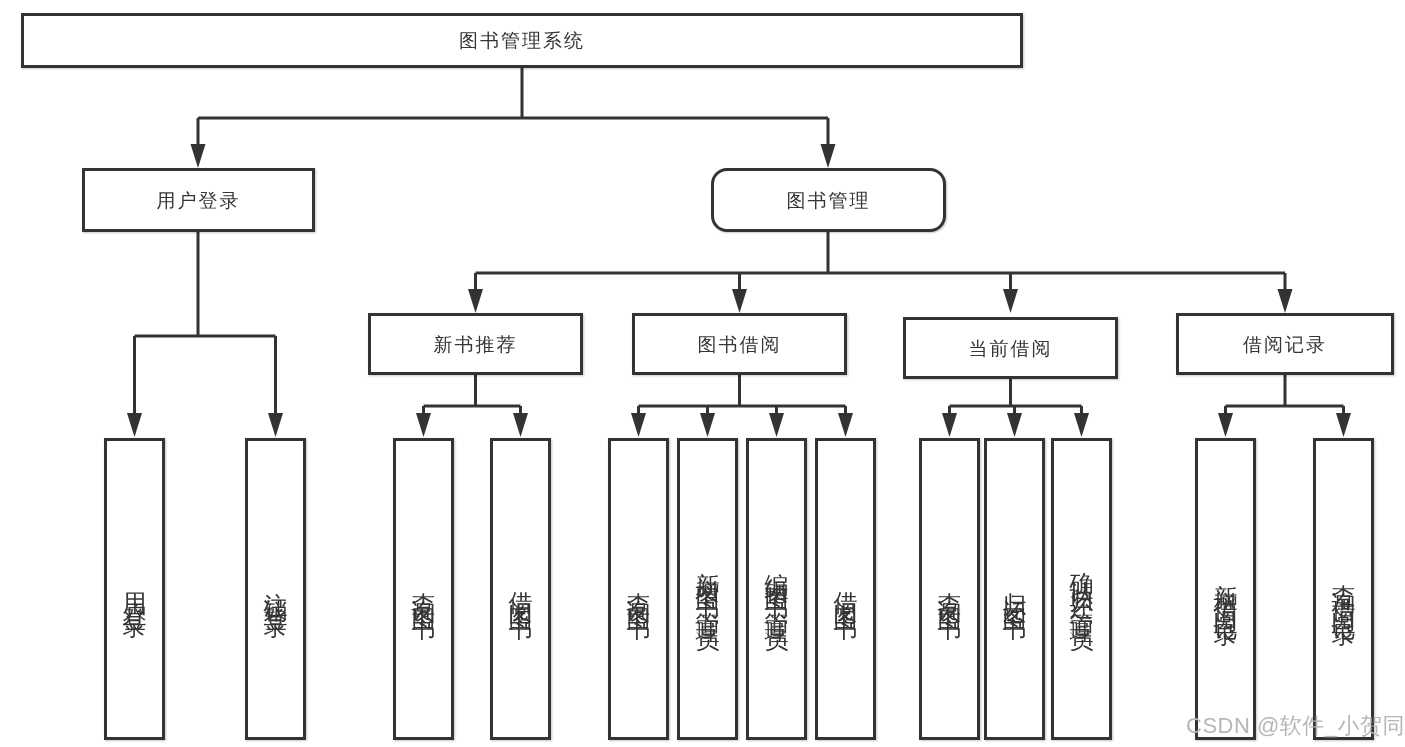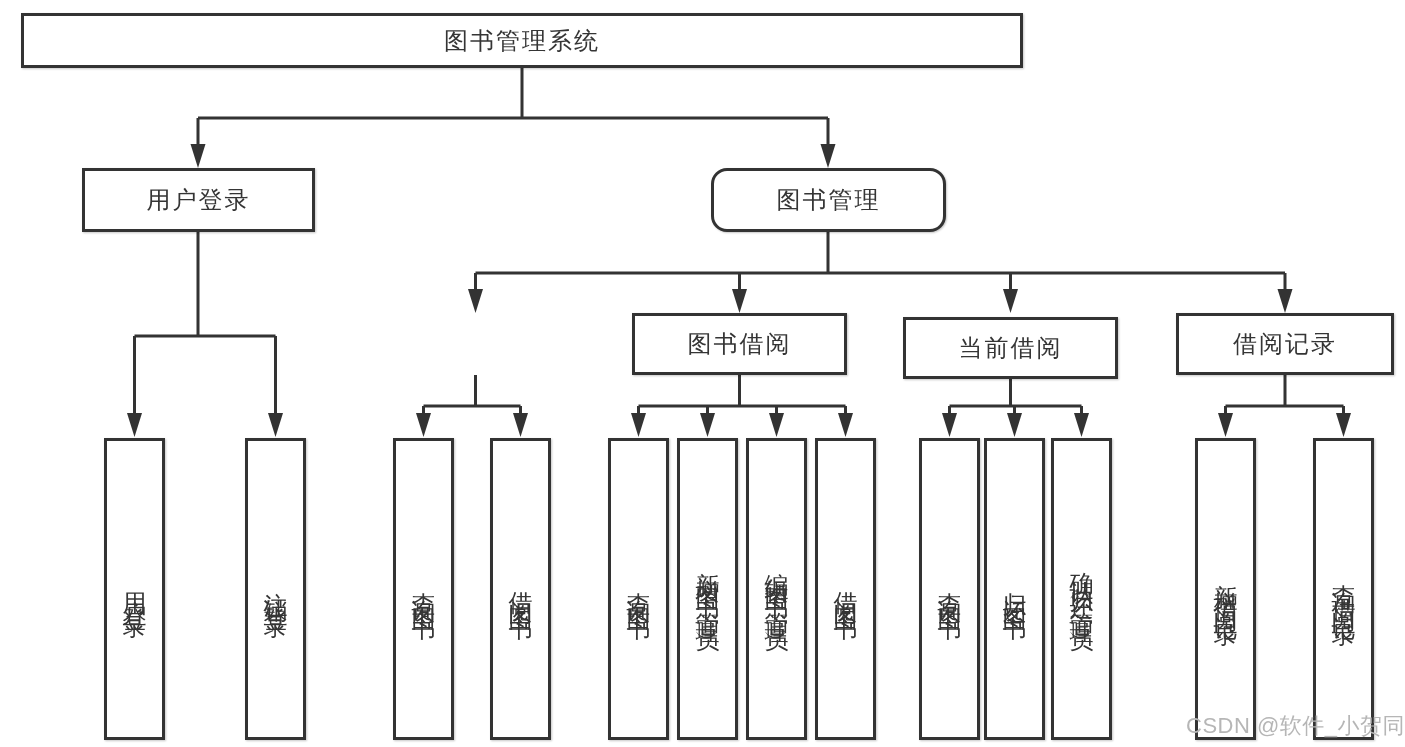--- a/index.html
+++ b/index.html
@@ -21,21 +21,21 @@
     box-sizing: border-box;
     border: 3px solid #333333;
     background: #ffffff;
     color: #353535;
     display: flex;
     align-items: center;
     justify-content: center;
     box-shadow: 1px 1px 2px rgba(0,0,0,0.22);
   }
   .h-label {
-    font-size: 24px;
+    font-size: 19px;
     letter-spacing: 2px;
     white-space: nowrap;
     line-height: 1;
   }
   .v-label {
     writing-mode: vertical-rl;
     text-orientation: mixed;
     font-size: 24px;
     letter-spacing: 8px;
     line-height: 1;
@@ -103,20 +103,23 @@
     <span class="h-label">图书管理系统</span>
   </div>
 
   <div class="node" style="left:82px; top:168px; width:233px; height:64px;">
     <span class="h-label">用户登录</span>
   </div>
   <div class="node" style="left:711px; top:168px; width:235px; height:64px;border-radius:16px;">
     <span class="h-label">图书管理</span>
   </div>
 
+  <div class="node" style="left:368px; top:313px; width:215px; height:62px;">
+    <span class="h-label">新书推荐</span>
+  </div>
   <div class="node" style="left:632px; top:313px; width:215px; height:62px;">
     <span class="h-label">图书借阅</span>
   </div>
   <div class="node" style="left:903px; top:317px; width:215px; height:62px;">
     <span class="h-label">当前借阅</span>
   </div>
   <div class="node" style="left:1176px; top:313px; width:218px; height:62px;">
     <span class="h-label">借阅记录</span>
   </div>
 

